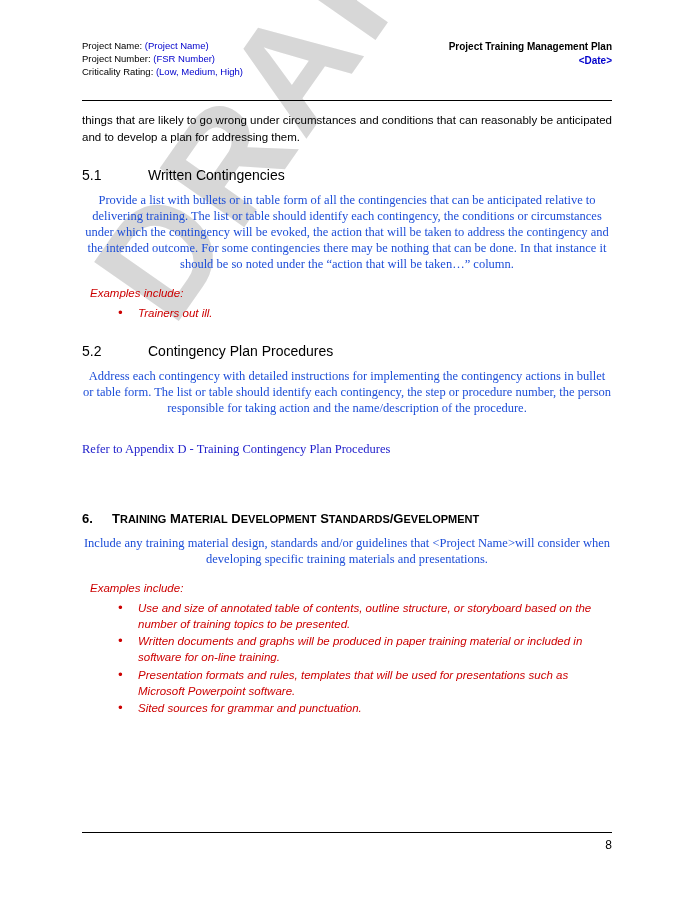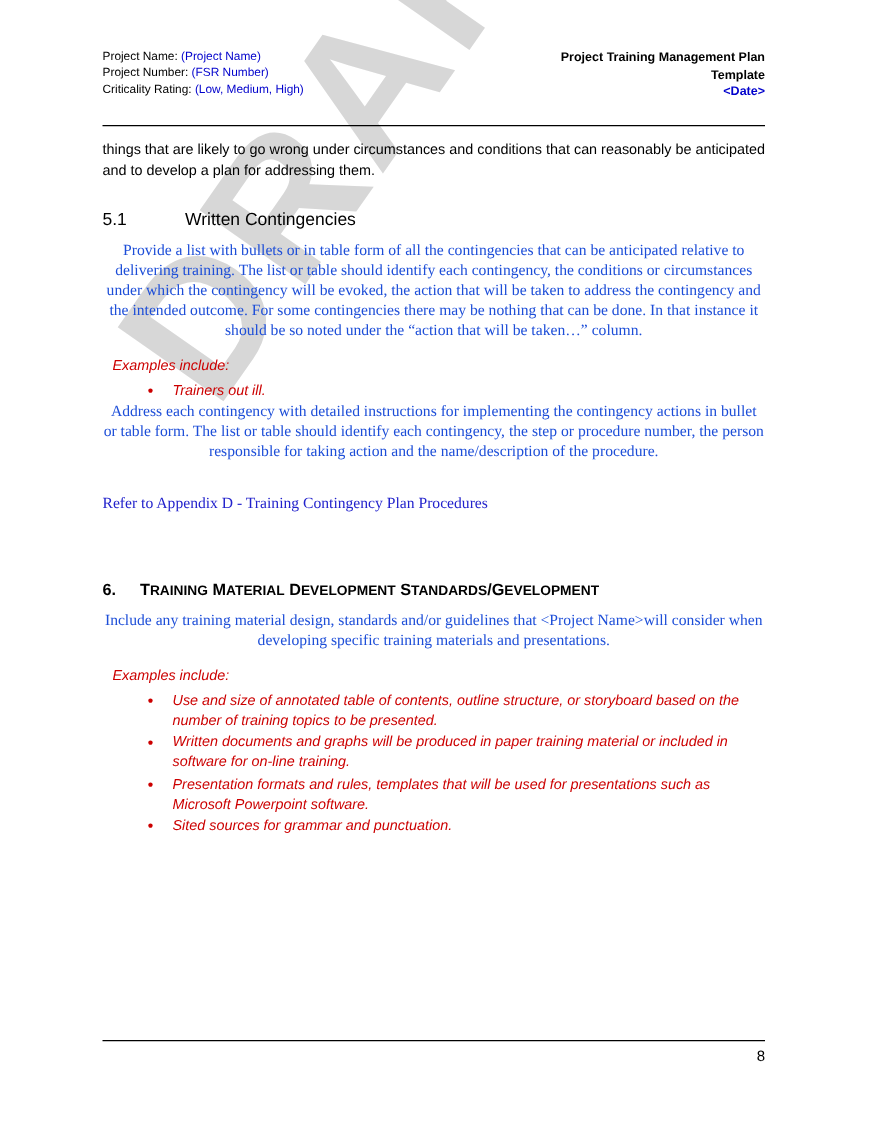--- a/index.html
+++ b/index.html
@@ -212,21 +212,20 @@
         <span>Project Number:</span>
         <span class="blue">(FSR Number)</span>
       </div>
       <div>
         <span>Criticality Rating:</span>
         <span class="blue">(Low, Medium, High)</span>
       </div>
     </div>
     <div class="hdr-right">
       <div>Project Training Management Plan</div>
-      <div>Template</div>
       <div class="date">&lt;Date&gt;</div>
     </div>
   </div>
 
   <div class="header-rule"></div>
 
   <div class="content">
 
     <p class="body-black">things that are likely to go wrong under circumstances and conditions that can reasonably be anticipated and to develop a plan for addressing them.</p>
 
@@ -236,20 +235,24 @@
     </h2>
 
     <p class="blue-serif">Provide a list with bullets or in table form of all the contingencies that can be anticipated relative to delivering training.  The list or table should identify each contingency, the conditions or circumstances under which the contingency will be evoked, the action that will be taken to address the contingency and the intended outcome.  For some contingencies there may be nothing that can be done.  In that instance it should be so noted under the “action that will be taken…” column.</p>
 
     <p class="examples">Examples include:</p>
     <ul class="redlist">
       <li>Trainers out ill.</li>
     </ul>
 
 
+    <h2 class="section">
+      <span class="num">5.2</span>
+      <span>Contingency Plan Procedures</span>
+    </h2>
 
     <p class="blue-serif">Address each contingency with detailed instructions for implementing the contingency actions in bullet or table form.  The list or table should identify each contingency, the step or procedure number, the person responsible for taking action and the name/description of the procedure.</p>
 
     <p class="refer">Refer to Appendix D - Training Contingency Plan Procedures</p>
 
     <div class="spacer-lg"></div>
 
     <h2 class="section-bold">
       <span class="num">6.</span>
       <span class="smallcaps">T<span class="sc">RAINING</span> M<span class="sc">ATERIAL</span> D<span class="sc">EVELOPMENT</span> S<span class="sc">TANDARDS</span>/G<span class="sc">EVELOPMENT</span></span>

